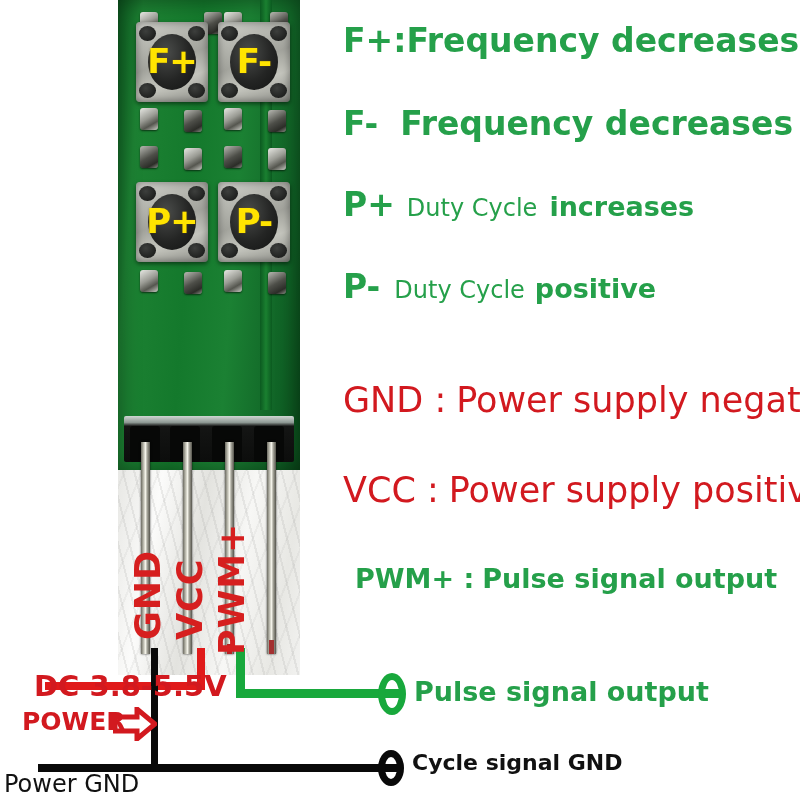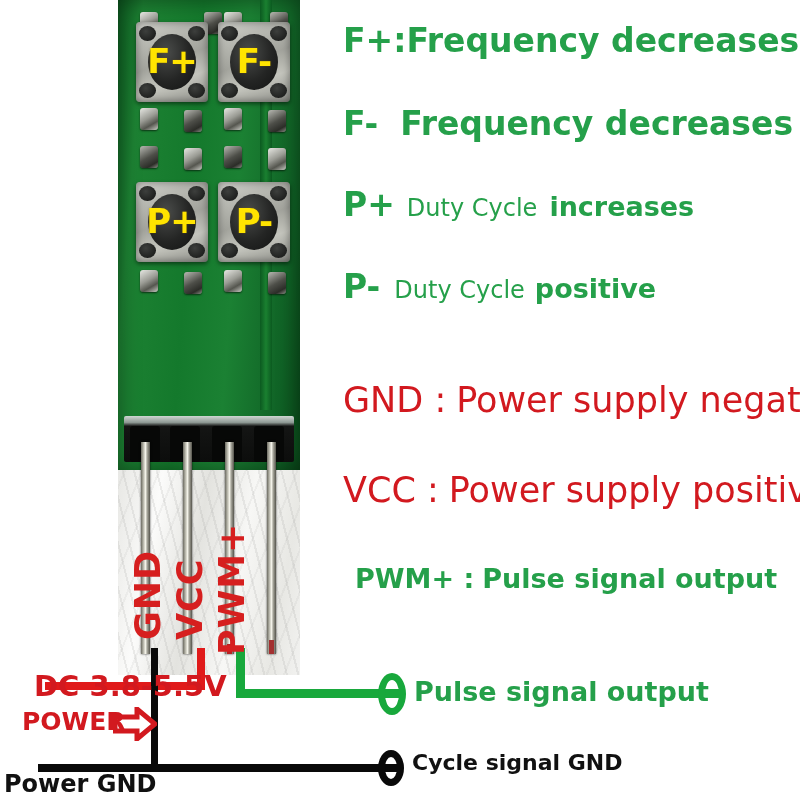--- a/index.html
+++ b/index.html
@@ -329,15 +329,15 @@
   <div class="line red" style="left:2px; top:672px; font-size:29px; font-weight:700;margin-left:32px;">DC 3.8-5.5V</div>
 
   <div class="line red" style="left:22px; top:709px; font-size:25px; font-weight:700;">POWER</div>
 
   <div class="arrow-wrap">
     <svg class="arrow-svg" width="44" height="34" viewBox="0 0 44 34" aria-hidden="true">
       <path d="M2,10 L24,10 L24,2 L42,17 L24,32 L24,24 L2,24 Z" fill="none" stroke="#D2191F" stroke-width="5" stroke-linejoin="miter"></path>
     </svg>
   </div>
 
-  <div class="line blk" style="left:4px; top:772px; font-size:24px; font-weight:700;">Power GND</div>
+  <div class="line blk" style="left:4px; top:772px; font-size:24px; font-weight:400;">Power GND</div>
 
 </div>
 
 </body></html>

